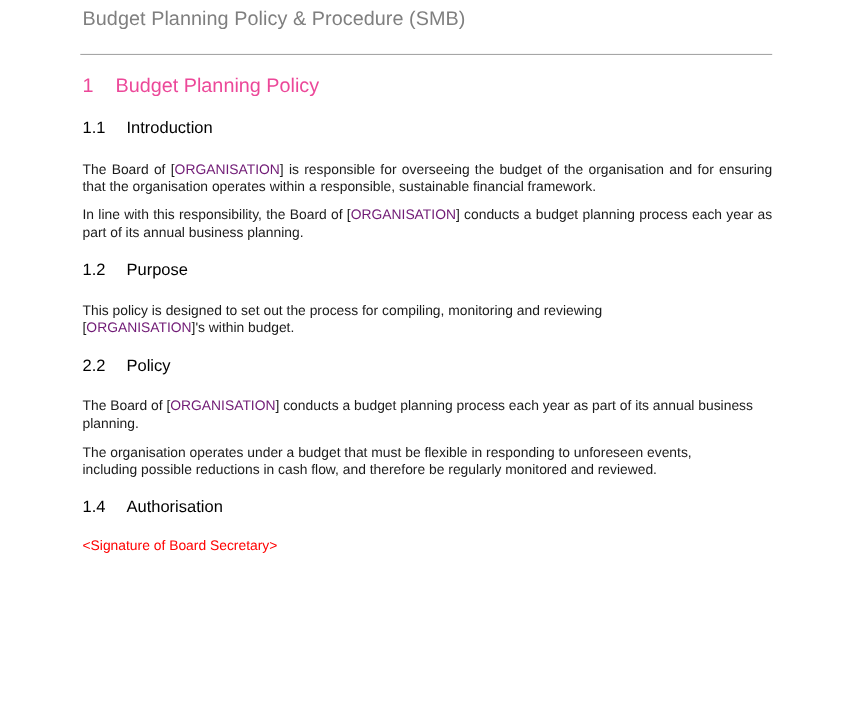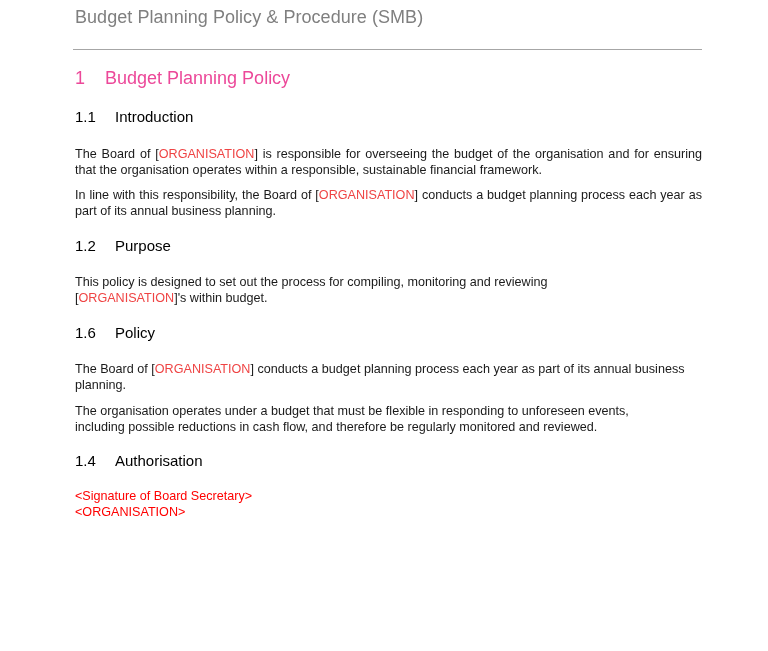--- a/index.html
+++ b/index.html
@@ -57,21 +57,21 @@
     .h2 .num { display: inline-block; width: 40px; }
     .para {
       position: absolute;
       left: 0;
       width: 627px;
       font-size: 12.6px;
       line-height: 16px;
       color: #1a1a1a;
     }
     .justify { text-align: justify; text-align-last: left; }
-    .red { color: #ef4444; }
+    .red { color: #701a75; }
     .auth {
       position: absolute;
       left: 0;
       top: 488px;
       font-size: 12.6px;
       line-height: 16px;
       color: #ff0000;
     }
     .auth div { white-space: nowrap; }
   </style>
@@ -98,30 +98,29 @@
   </div>
 
   <div class="h2" style="top:237px;">
     <span class="num">1.2</span><span>Purpose</span>
   </div>
   <div class="para" style="top:274px; width:520px;">
     <span>This policy is designed to set out the process for compiling, monitoring and reviewing [</span><span class="red">ORGANISATION</span><span>]'s within budget.</span>
   </div>
 
   <div class="h2" style="top:324px;">
-    <span class="num">1.6</span><span>Policy</span>
+    <span class="num">2.2</span><span>Policy</span>
   </div>
   <div class="para" style="top:361px; width:610px;">
     <span>The Board of [</span><span class="red">ORGANISATION</span><span>] conducts a budget planning process each year as part of its annual business planning.</span>
   </div>
   <div class="para" style="top:403px; width:575px;">
     <span>The organisation operates under a budget that must be flexible in responding to unforeseen events, including possible reductions in cash flow, and therefore be regularly monitored and reviewed.</span>
   </div>
 
   <div class="h2" style="top:452px;">
     <span class="num">1.4</span><span>Authorisation</span>
   </div>
   <div class="auth">
     <div>&lt;Signature of Board Secretary&gt;</div>
-    <div>&lt;ORGANISATION&gt;</div>
   </div>
 
 </div>
 
 </body></html>

